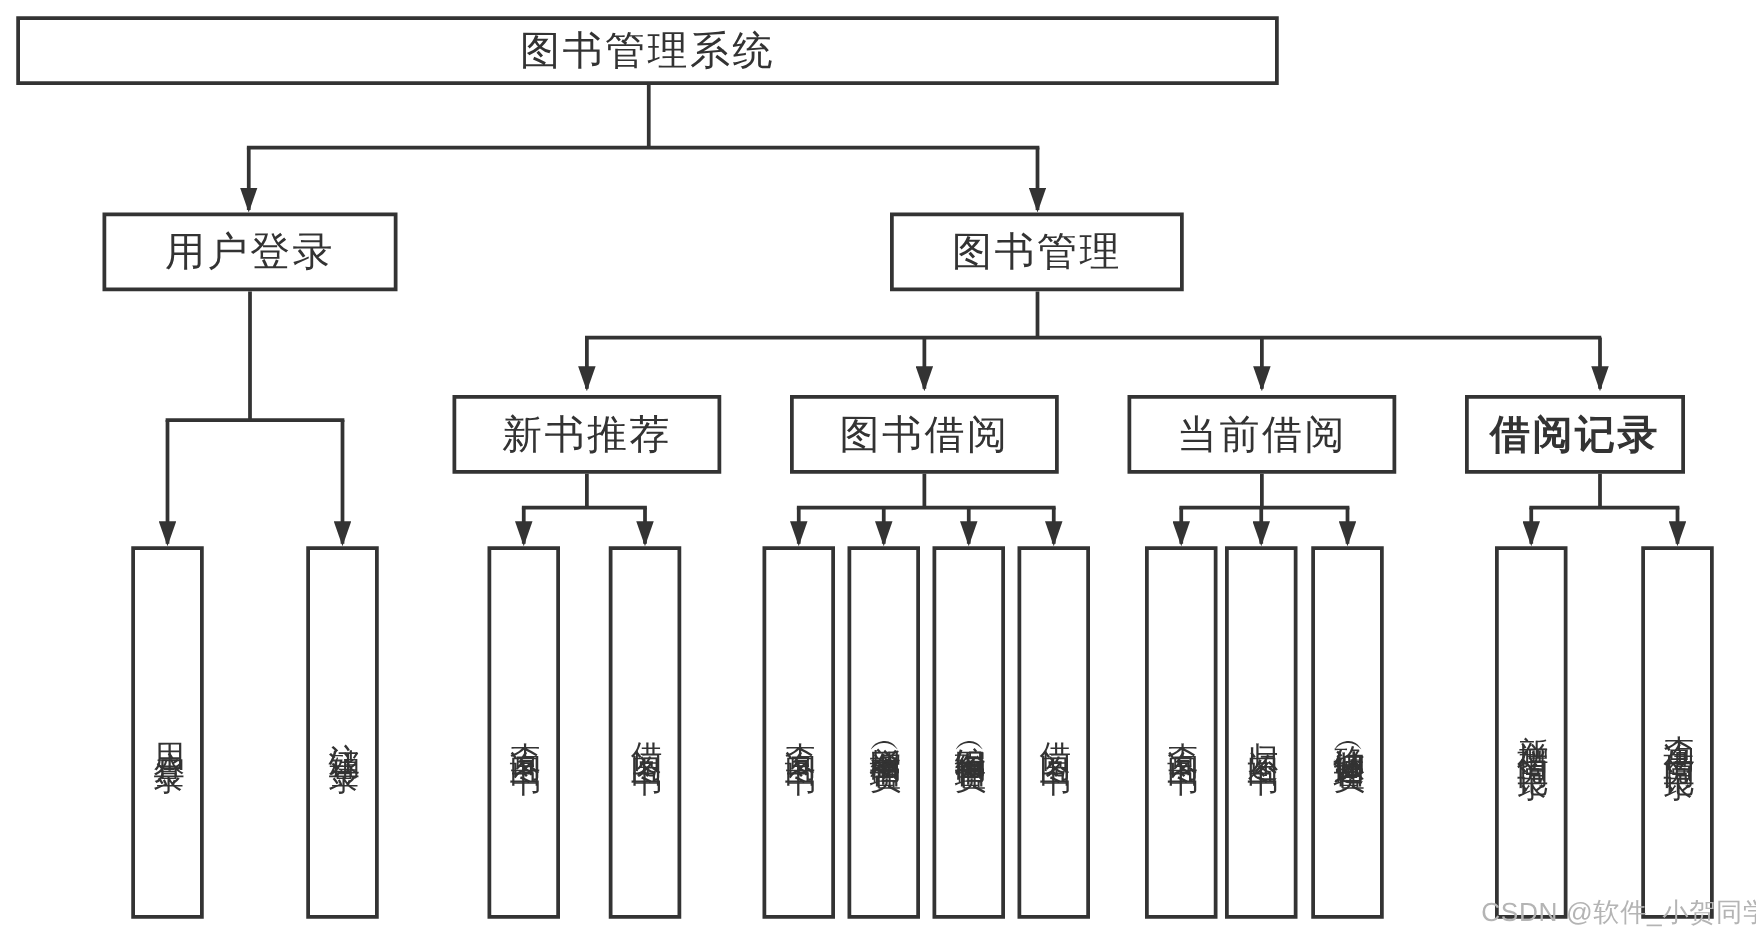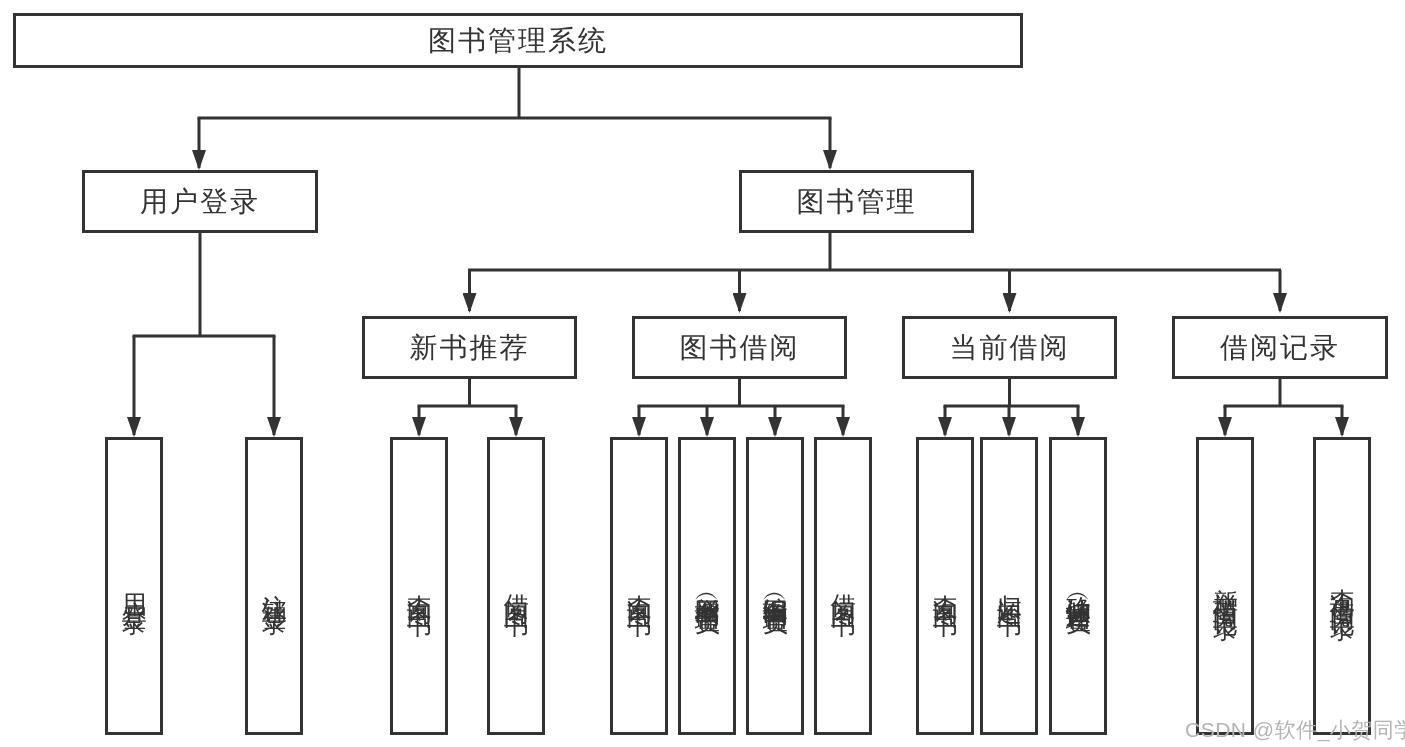--- a/index.html
+++ b/index.html
@@ -22,21 +22,21 @@
     box-sizing: border-box;
     background: #ffffff;
     border: 3px solid #333333;
     display: flex;
     align-items: center;
     justify-content: center;
     color: #333333;
     z-index: 2;
   }
   .h-label {
-    font-size: 28px;
+    font-size: 32px;
     letter-spacing: 2px;
     white-space: nowrap;
     color: #333333;
   }
   .v-label {
     writing-mode: vertical-rl;
     text-orientation: mixed;
     font-size: 25px;
     line-height: 1.1;
     letter-spacing: 6px;
@@ -113,34 +113,34 @@
     </g>
   </svg>
 
   <div class="box" style="left:13px; top:13px; width:1010px; height:55px;">
     <span class="h-label">图书管理系统</span>
   </div>
 
   <div class="box lvl2" style="left:82px; width:236px;">
     <span class="h-label">用户登录</span>
   </div>
-  <div class="box lvl2" style="left:712px; width:235px;margin-left:27px;">
+  <div class="box lvl2" style="left:712px; width:235px;">
     <span class="h-label">图书管理</span>
   </div>
 
   <div class="box lvl3" style="left:362px;">
     <span class="h-label">新书推荐</span>
   </div>
   <div class="box lvl3" style="left:902px;">
     <span class="h-label">当前借阅</span>
   </div>
   <div class="box lvl3" style="left:632px;">
     <span class="h-label">图书借阅</span>
   </div>
-  <div class="box lvl3" style="left:1172px; width:216px;">
+  <div class="box lvl3" style="left:1172px; width:176px;font-weight:bold;">
     <span class="h-label">借阅记录</span>
   </div>
 
   <div class="box leaf" style="left:105px;">
     <span class="v-label">用户登录</span>
   </div>
   <div class="box leaf" style="left:245px;">
     <span class="v-label">注销登录</span>
   </div>
 

